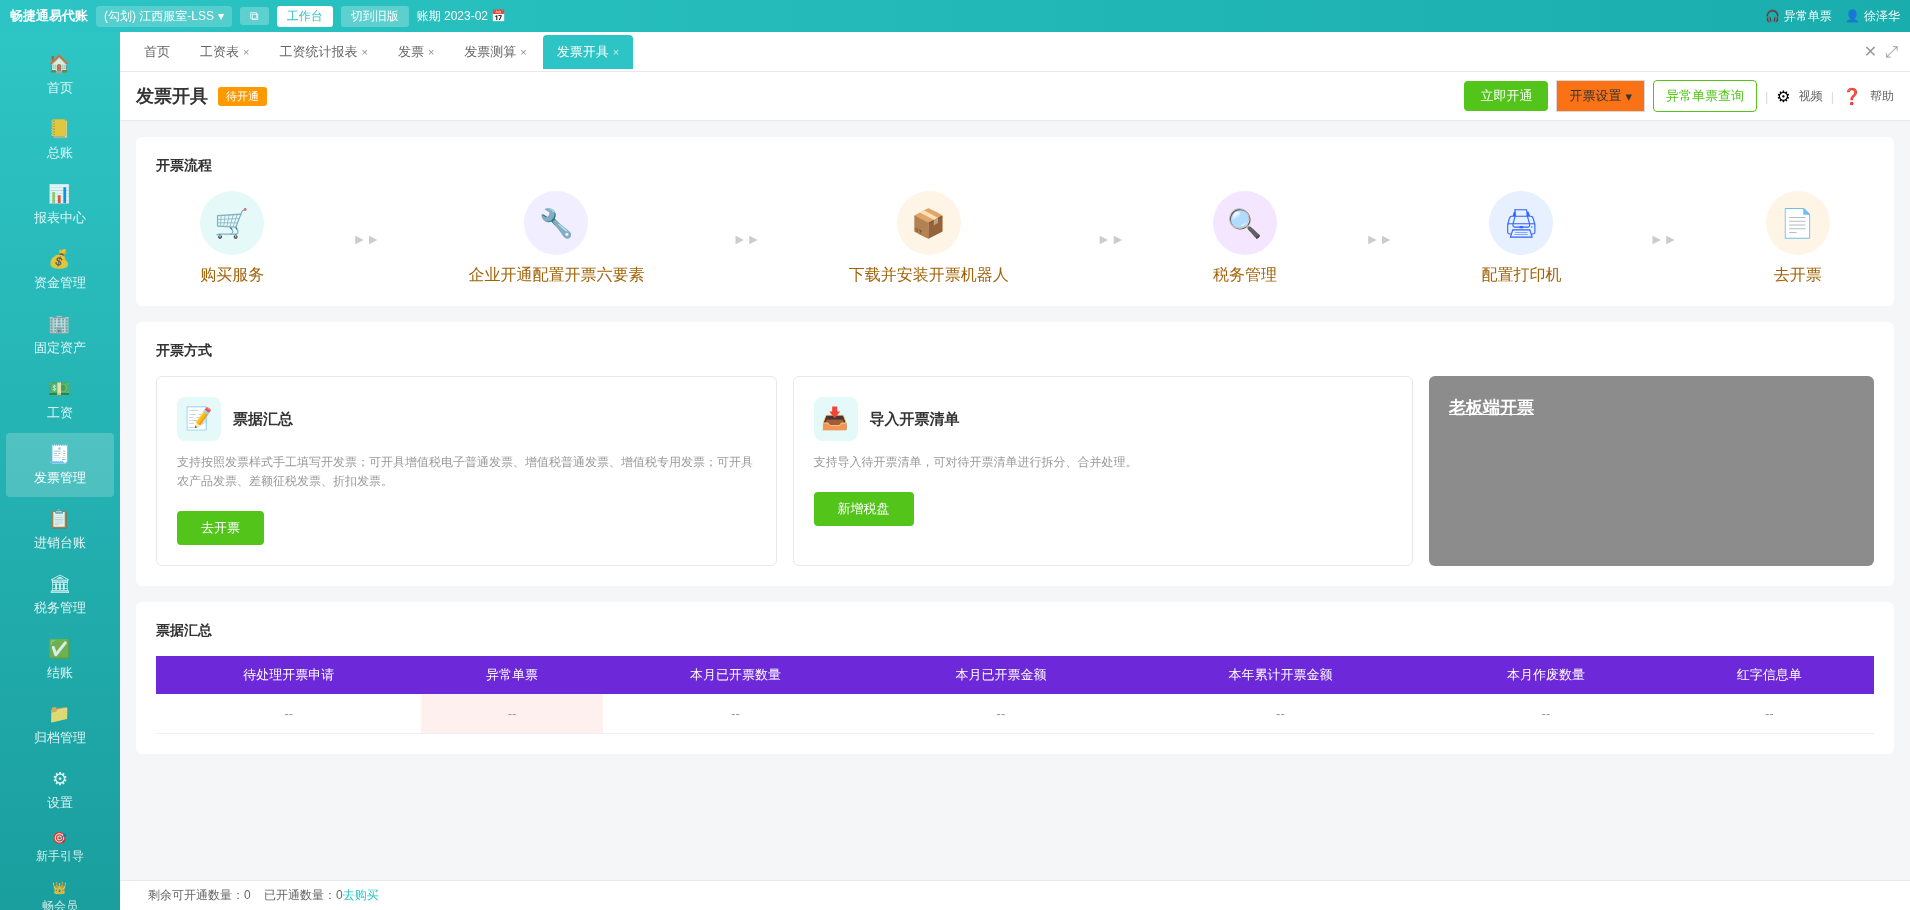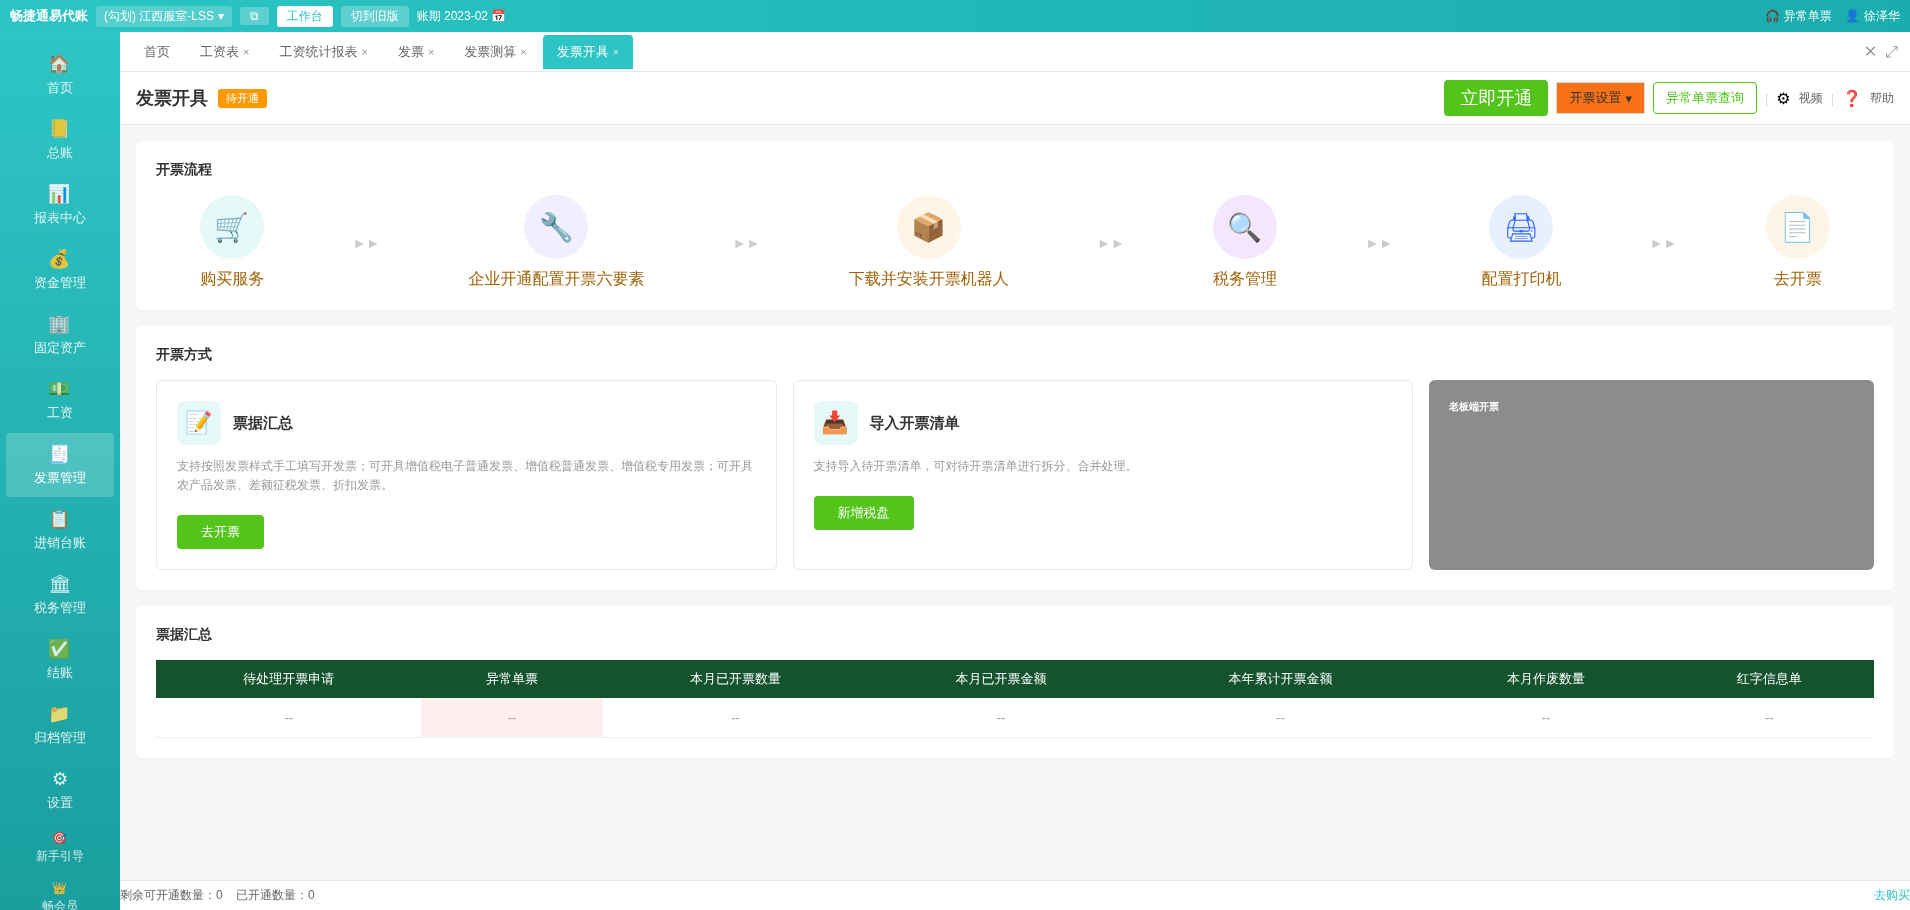--- a/index.html
+++ b/index.html
@@ -139,21 +139,21 @@
       border-radius: 3px;
     }
     .toolbar-right { display: flex; align-items: center; gap: 8px; }
     .btn-primary {
       background: #52c41a;
       color: white;
       border: none;
       padding: 6px 16px;
       border-radius: 4px;
       cursor: pointer;
-      font-size: 18px;
+      font-size: 13px;
     }
     .btn-outline {
       background: #f97316;
       color: #333;
       border: 1px solid #d9d9d9;
       padding: 6px 12px;
       border-radius: 0;
       cursor: pointer;
       font-size: 13px;
       display: flex; align-items: center; gap: 4px;
@@ -285,24 +285,25 @@
     .method-card-gray {
       background: #8c8c8c;
       border-radius: 6px;
       padding: 20px;
       position: relative;
       flex: 0.7;
       display: flex;
       flex-direction: column;
     }
     .method-card-gray-title {
-      font-size: 10px;
+      font-size: 17px;
       font-weight: bold;
       color: white;
       margin-bottom: 8px;
+      text-decoration: underline;
     }
     .method-card-gray-desc {
       font-size: 12px;
       color: rgba(255,255,255,0.8);
       line-height: 1.6;
     }
     .coming-soon-overlay {
       position: absolute;
       top: 50%;
       left: 50%;
@@ -320,43 +321,42 @@
     .summary-section {
       background: white;
       border-radius: 6px;
       padding: 20px;
     }
     .summary-table {
       width: 100%;
       border-collapse: collapse;
     }
     .summary-table th {
-      background: #14532d;
+      background: #6d28d9;
       color: white;
       padding: 10px 16px;
       font-size: 13px;
       text-align: center;
       font-weight: normal;
     }
     .summary-table td {
       padding: 12px 16px;
       text-align: center;
       font-size: 13px;
       color: #999;
       border-bottom: 1px solid #f0f0f0;
     }
 
     
     .bottom-bar {
       background: white;
       border-top: 1px solid #e8e8e8;
-      padding: 6px 0;
-      display: flex;
-      align-items: center;
-      justify-content: space-between;
+      padding: 6px 28px;
+      display: flex;
+      align-items: center;
       font-size: 12px;
       color: #666;
     }
     .bottom-link {
       color: #2cc4c4;
       cursor: pointer;
     }
 
     
     .window-controls {

